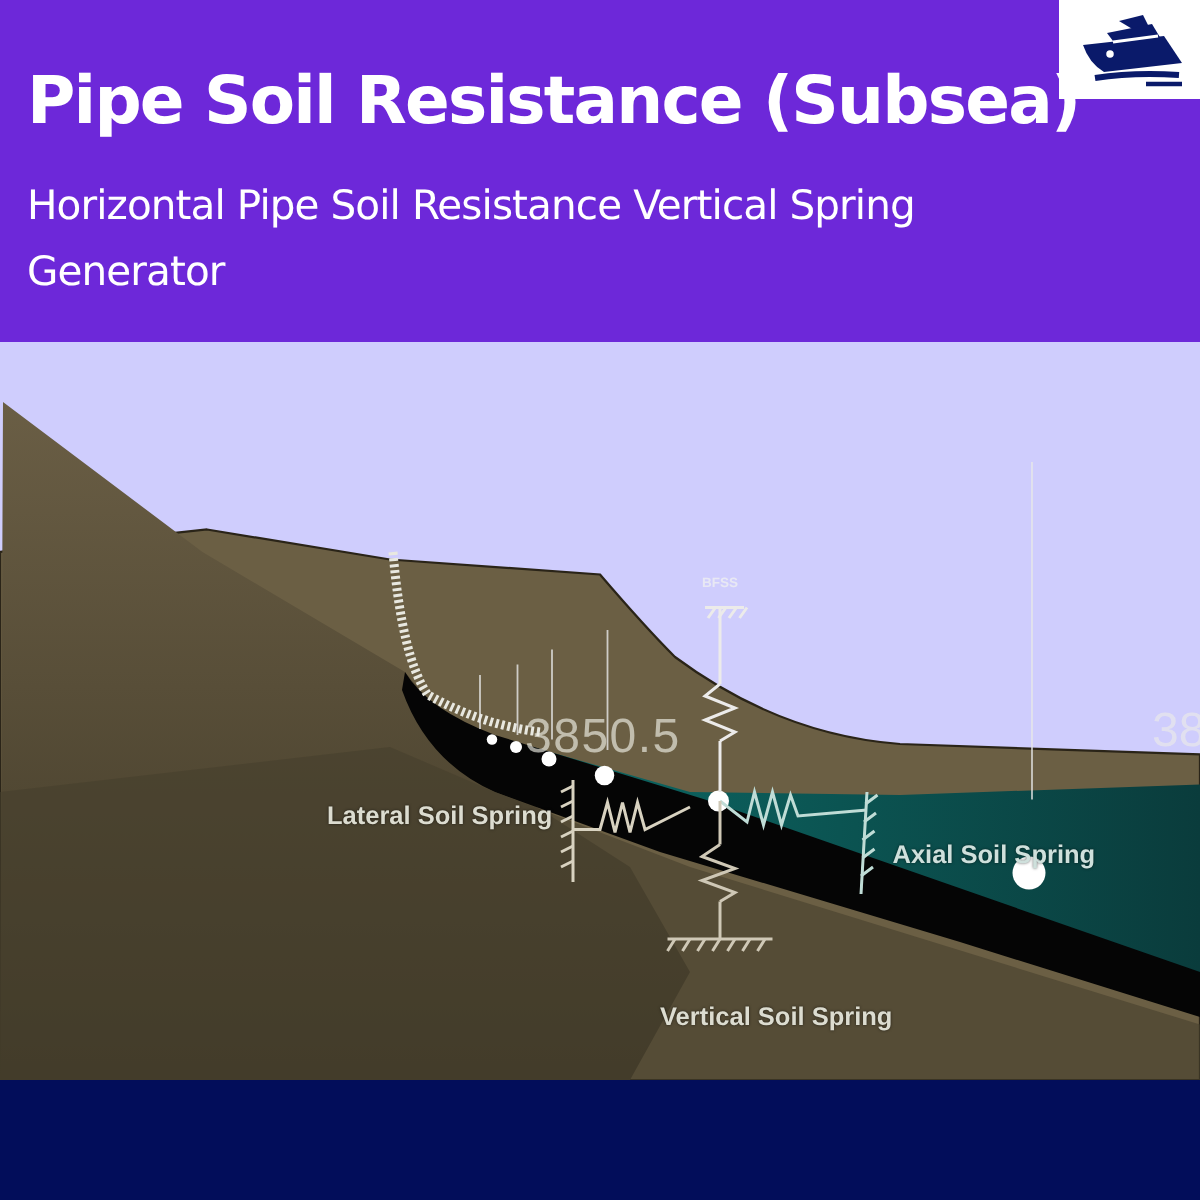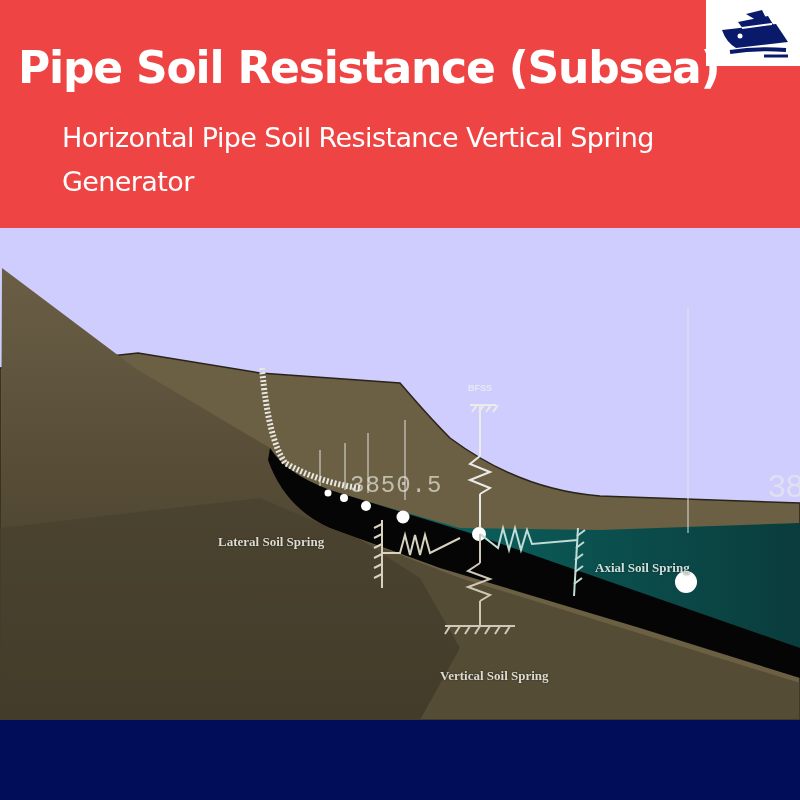--- a/index.html
+++ b/index.html
@@ -1,26 +1,26 @@
 <!DOCTYPE html>
 <html><head>
 <meta charset="utf-8">
 <style>
   html, body { margin: 0; padding: 0; }
   body { width: 800px; height: 800px; background: #020d5a; position: relative; overflow: hidden; font-family: "DejaVu Sans", sans-serif; }
-  .header { position: absolute; left: 0; top: 0; width: 800px; height: 228px; background: #ef4444; }
+  .header { position: absolute; left: 0; top: 0; width: 800px; height: 228px; background: #6d28d9; }
   .title { position: absolute; left: 18px; top: 42px; color: #ffffff; font-family: "DejaVu Sans", sans-serif; font-weight: bold; font-size: 44px; letter-spacing: -1.2px; white-space: nowrap; }
-  .subtitle { position: absolute; left: 18px; top: 116px; width: 720px; color: #ffffff; font-family: "DejaVu Sans", sans-serif; font-size: 27px; line-height: 44px; letter-spacing: -0.6px; margin-left: 44px; }
+  .subtitle { position: absolute; left: 18px; top: 116px; width: 720px; color: #ffffff; font-family: "DejaVu Sans", sans-serif; font-size: 27px; line-height: 44px; letter-spacing: -0.6px; }
   .logo-box { position: absolute; left: 706px; top: 0; width: 94px; height: 66px; background: #ffffff; }
   .logo-box svg { position: absolute; left: 10px; top: 6px; }
   .scene { position: absolute; left: 0; top: 228px; width: 800px; height: 492px; background: #cfcdfd; overflow: hidden; }
   .scene svg { position: absolute; left: 0; top: 0; }
-  .lbl { position: absolute; color: #dcdcd0; font-family: Liberation Serif, serif; font-weight: bold; font-size: 13px; white-space: nowrap; text-shadow: 0 0 2px rgba(0,0,0,0.6); }
+  .lbl { position: absolute; color: #dcdcd0; font-family: Liberation Sans, sans-serif; font-weight: bold; font-size: 17px; white-space: nowrap; text-shadow: 0 0 2px rgba(0,0,0,0.6); }
   .lbl-axial { color: #cfe0dc; margin-top: 12px; }
-  .num { position: absolute; color: rgba(240,240,230,0.65); font-family: Liberation Mono, monospace; font-size: 24px; font-weight: normal; white-space: nowrap; letter-spacing: 1px; text-align: right; }
+  .num { position: absolute; color: rgba(240,240,230,0.65); font-family: Liberation Sans, sans-serif; font-size: 32px; font-weight: normal; white-space: nowrap; letter-spacing: 1px; text-align: right; }
   .num-big { position: absolute; color: rgba(240,240,230,0.55); font-family: "Liberation Sans", sans-serif; font-size: 32px; white-space: nowrap; margin-left: 32px; }
   .bfss { position: absolute; color: #e8e8f4; font-family: "Liberation Sans", sans-serif; font-weight: bold; font-size: 9px; }
   .footer { position: absolute; left: 0; top: 720px; width: 800px; height: 80px; background: #020d5a; }
 </style>
 </head>
 <body>
 
 <div class="header">
   <div class="title">Pipe Soil Resistance (Subsea)</div>
   <div class="subtitle">Horizontal Pipe Soil Resistance Vertical Spring Generator</div>

